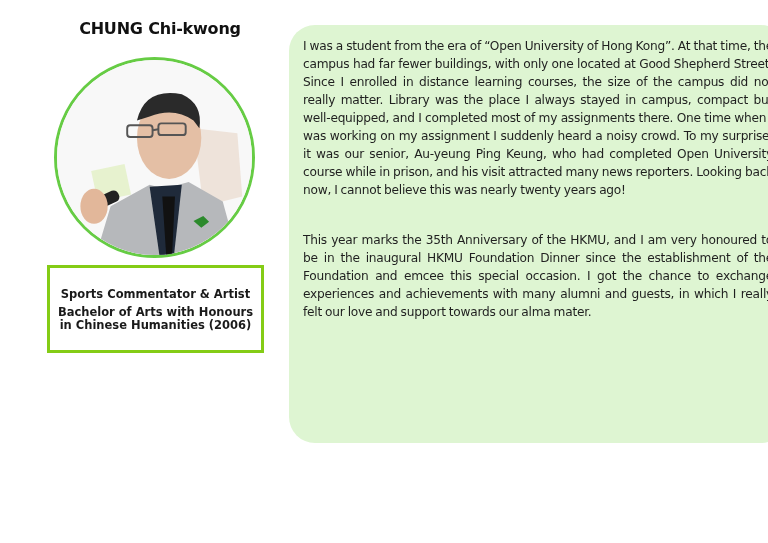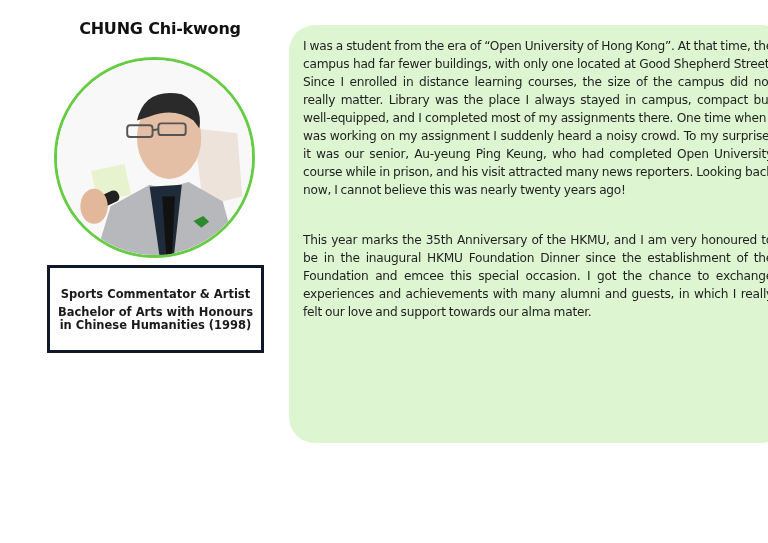--- a/index.html
+++ b/index.html
@@ -9,21 +9,21 @@
     .name { position: absolute; left: 40px; top: 19px; width: 240px; text-align: center;
             font-size: 16px; font-weight: bold; color: #111; letter-spacing: -0.2px;
             font-family: "DejaVu Sans", sans-serif; }
 
     .portrait { position: absolute; left: 54px; top: 57px; width: 201px; height: 201px;
                 border-radius: 50%; border: 3px solid #66cc44; box-sizing: border-box;
                 overflow: hidden; background: #f7f7f7; }
     .portrait svg { width: 100%; height: 100%; display: block; }
 
     .infobox { position: absolute; left: 47px; top: 265px; width: 217px; height: 88px;
-               border: 3px solid #0f172a; box-sizing: border-box;
+               border: 3px solid #84cc16; box-sizing: border-box;
                display: flex; flex-direction: column; justify-content: center; align-items: center;
                text-align: center; font-family: "DejaVu Sans", sans-serif; font-weight: bold;
                font-size: 11.5px; line-height: 15px; color: #1a1a1a; padding: 13px 4px; }
     .infobox .l { display: block; }
     .infobox .gap { height: 4px; }
     .infobox .degree { line-height: 13px; text-align: center; }
 
     .card { position: absolute; left: 289px; top: 25px; width: 498px; height: 418px;
             background: #def5d2; border-radius: 26px; box-sizing: border-box;
             padding: 12px 14px 0 14px; }
@@ -53,19 +53,19 @@
     <rect x="25" y="140" width="40" height="12" rx="5" fill="#222" transform="rotate(-25 45 146)"></rect>
     <ellipse cx="38" cy="150" rx="14" ry="18" fill="#e2b79a"></ellipse>
     <path d="M140 165 l10 -5 l6 6 l-8 6 Z" fill="#2c8a2c"></path>
   </svg>
 </div>
 
 <div class="infobox">
   <span class="l">Sports Commentator &amp; Artist</span>
   <span class="gap"></span>
   <span class="l degree">Bachelor of Arts with Honours</span>
-  <span class="l degree">in Chinese Humanities  (1998)</span>
+  <span class="l degree">in Chinese Humanities  (2006)</span>
 </div>
 
 <div class="card">
   <p>I was a student from the era of “Open University of Hong Kong”. At that time, the campus had far fewer buildings, with only one located at Good Shepherd Street. Since I enrolled in distance learning courses, the size of the campus did not really matter. Library was the place I always stayed in campus, compact but well-equipped, and I completed most of my assignments there. One time when I was working on my assignment I suddenly heard a noisy crowd. To my surprise, it was our senior, Au-yeung Ping Keung, who had completed Open University course while in prison, and his visit attracted many news reporters. Looking back now, I cannot believe this was nearly twenty years ago!</p>
   <p>This year marks the 35th Anniversary of the HKMU, and I am very honoured to be in the inaugural HKMU Foundation Dinner since the establishment of the Foundation and emcee this special occasion. I got the chance to exchange experiences and achievements with many alumni and guests, in which I really felt our love and support towards our alma mater.</p>
 </div>
 
 </body></html>

